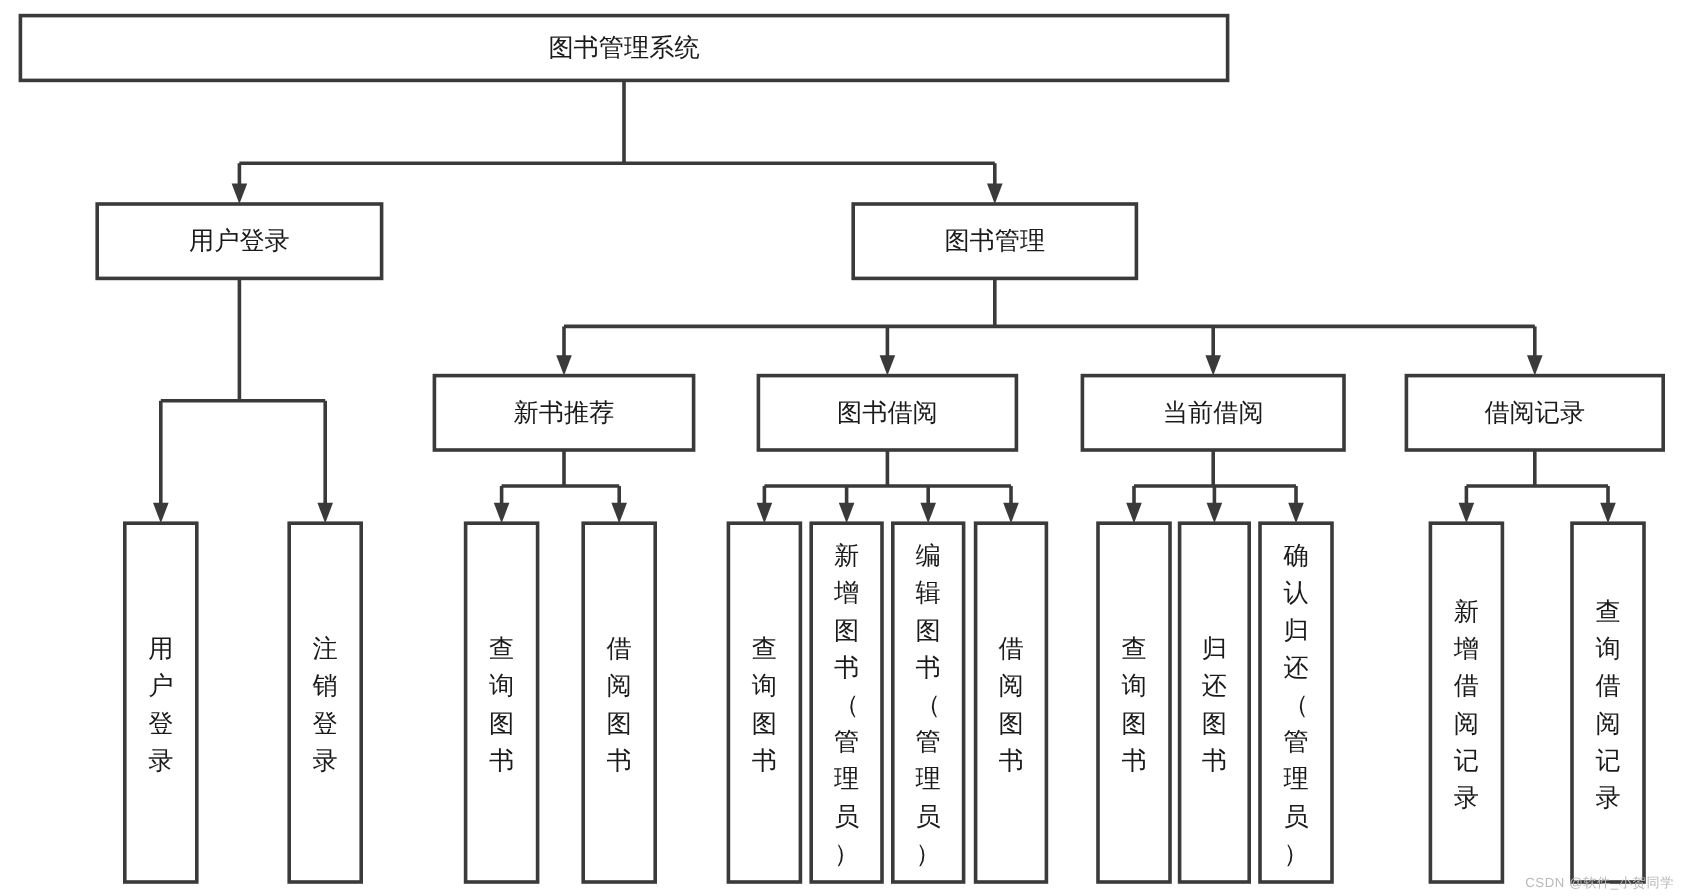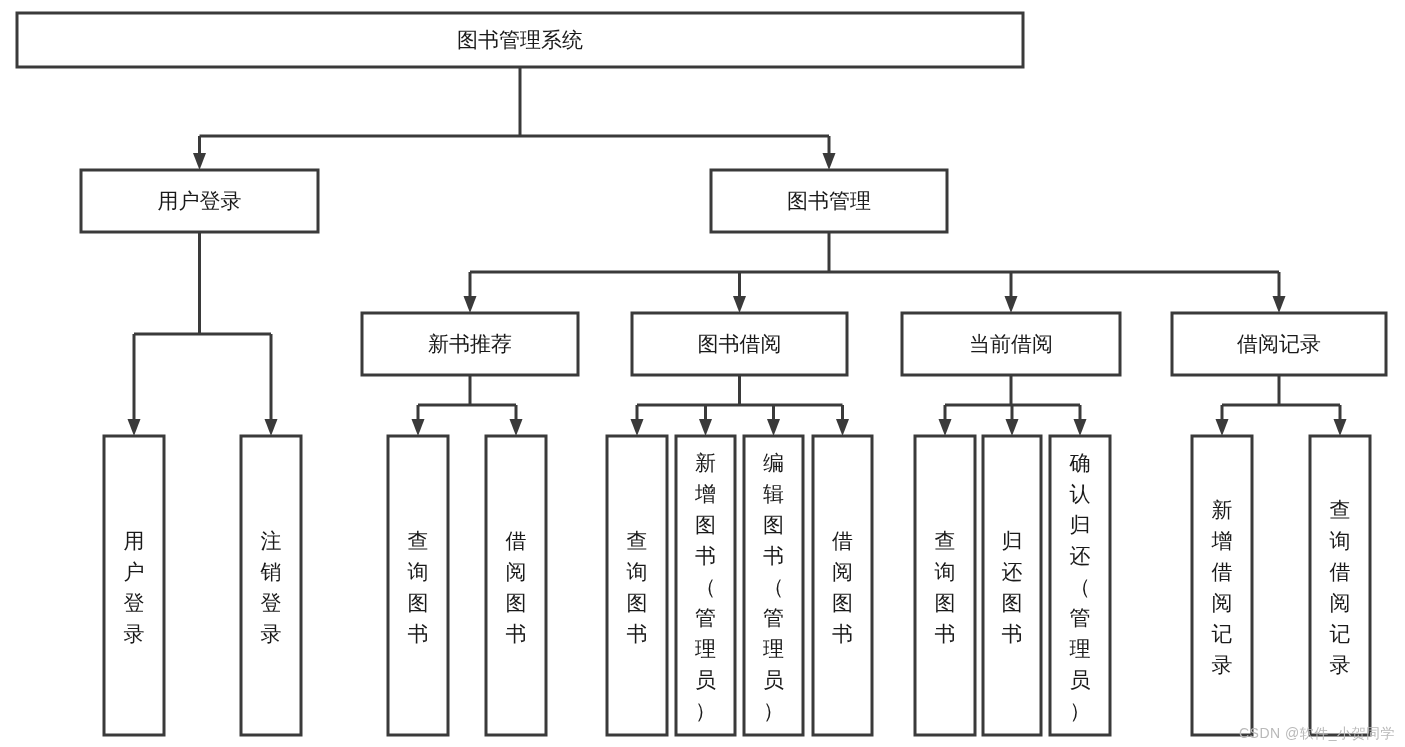--- a/index.html
+++ b/index.html
@@ -53,21 +53,21 @@
     fill: #1a1a1a;
     font-family: "Liberation Sans", "DejaVu Sans", sans-serif;
     font-size: 21px;
     text-anchor: middle;
   }
   .watermark {
     position: absolute;
     right: 10px;
     bottom: 4px;
     color: #b9b9b9;
-    font-size: 14px;
+    font-size: 11px;
     font-family: "Liberation Sans", "DejaVu Sans", sans-serif;
     white-space: nowrap;
     letter-spacing: 0.5px;
     pointer-events: none;
   }
 </style>
 </head>
 <body>
 
 <div id="diagram-root">

